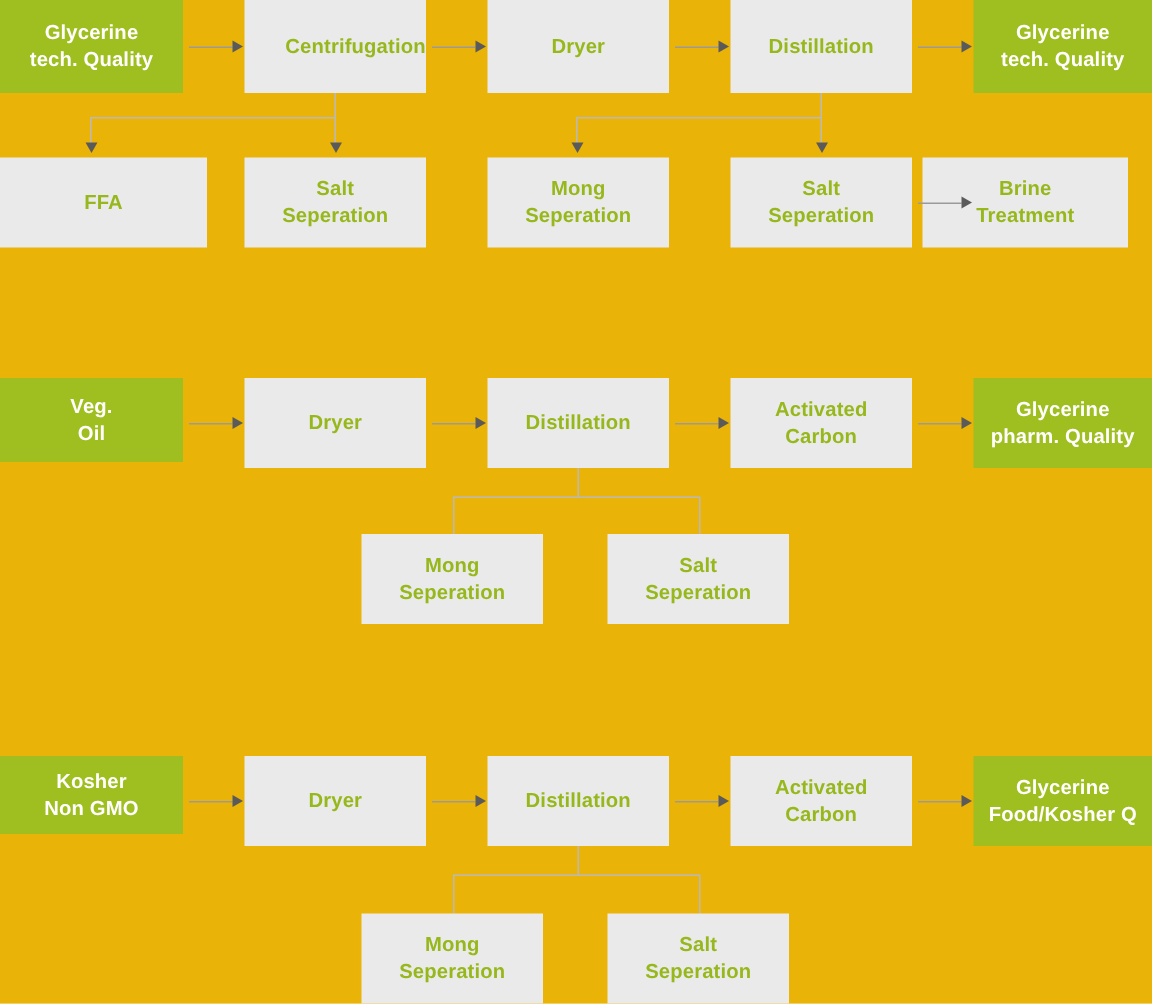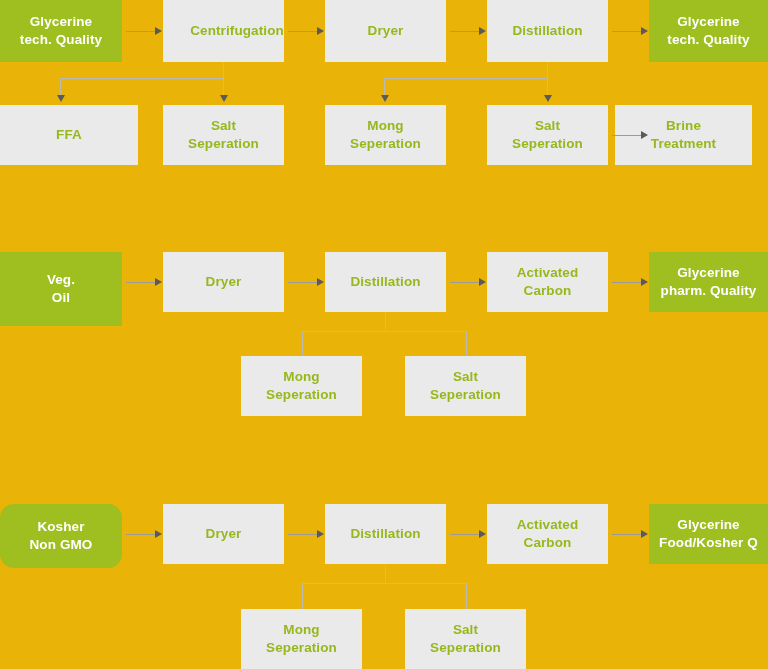--- a/index.html
+++ b/index.html
@@ -134,21 +134,21 @@
     <div class="arrow-down" style="left:381px; top:95px;"></div>
     <div class="vline" style="left:547px; top:78px; width:1px; height:19px;"></div>
     <div class="arrow-down" style="left:544px; top:95px;"></div>
 
     <div class="hline" style="left:612px; top:135px; width:29px;"></div>
     <div class="arrow-right" style="left:641px; top:131px;"></div>
   </div>
 
   <div>
 
-    <div class="node green" style="left:0px;  top:252px; width:122px; height:74px;">Veg.
+    <div class="node green" style="left:0px;  top:252px; width:122px; height:56px;">Veg.
 Oil</div>
 
     <div class="node gray" style="left:163px;top:252px; width:121px; height:60px;">Dryer</div>
 
     <div class="node gray" style="left:325px;top:252px; width:121px; height:60px;">Distillation</div>
 
     <div class="node gray" style="left:487px;top:252px; width:121px; height:60px;">Activated
 Carbon</div>
 
     <div class="node green" style="left:649px;top:252px; width:119px; height:60px;">Glycerine
@@ -173,21 +173,21 @@
 
     <div class="node gray" style="left:241px;top:356px; width:121px; height:60px;">Mong
 Seperation</div>
 
     <div class="node gray" style="left:405px;top:356px; width:121px; height:60px;">Salt
 Seperation</div>
   </div>
 
   <div>
 
-    <div class="node green" style="left:0px;  top:504px; width:122px; height:64px;border-radius:14px;">Kosher
+    <div class="node green" style="left:0px;  top:504px; width:122px; height:52px;">Kosher
 Non GMO</div>
 
     <div class="node gray" style="left:163px;top:504px; width:121px; height:60px;">Dryer</div>
 
     <div class="node gray" style="left:325px;top:504px; width:121px; height:60px;">Distillation</div>
 
     <div class="node gray" style="left:487px;top:504px; width:121px; height:60px;">Activated
 Carbon</div>
 
     <div class="node green" style="left:649px;top:504px; width:119px; height:60px;">Glycerine

